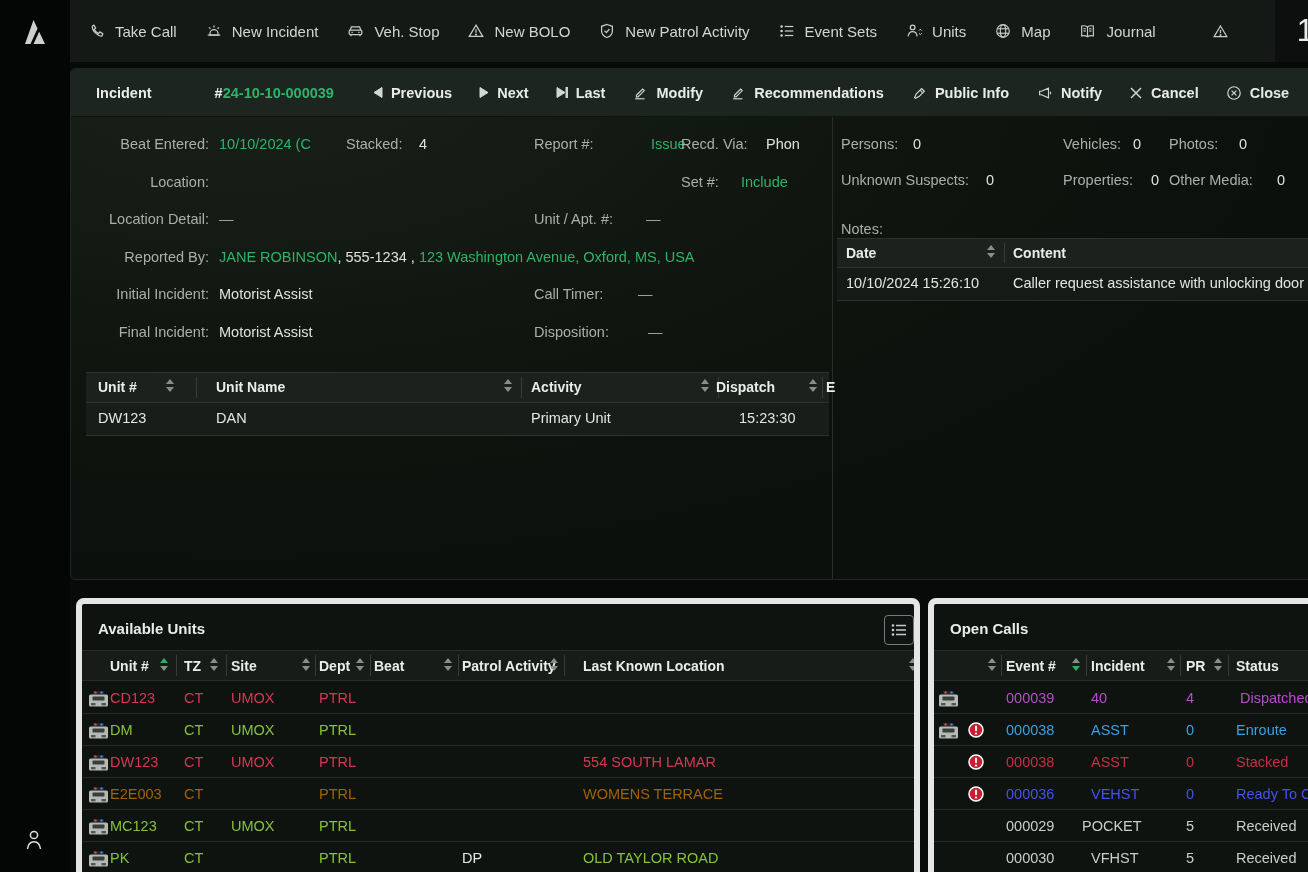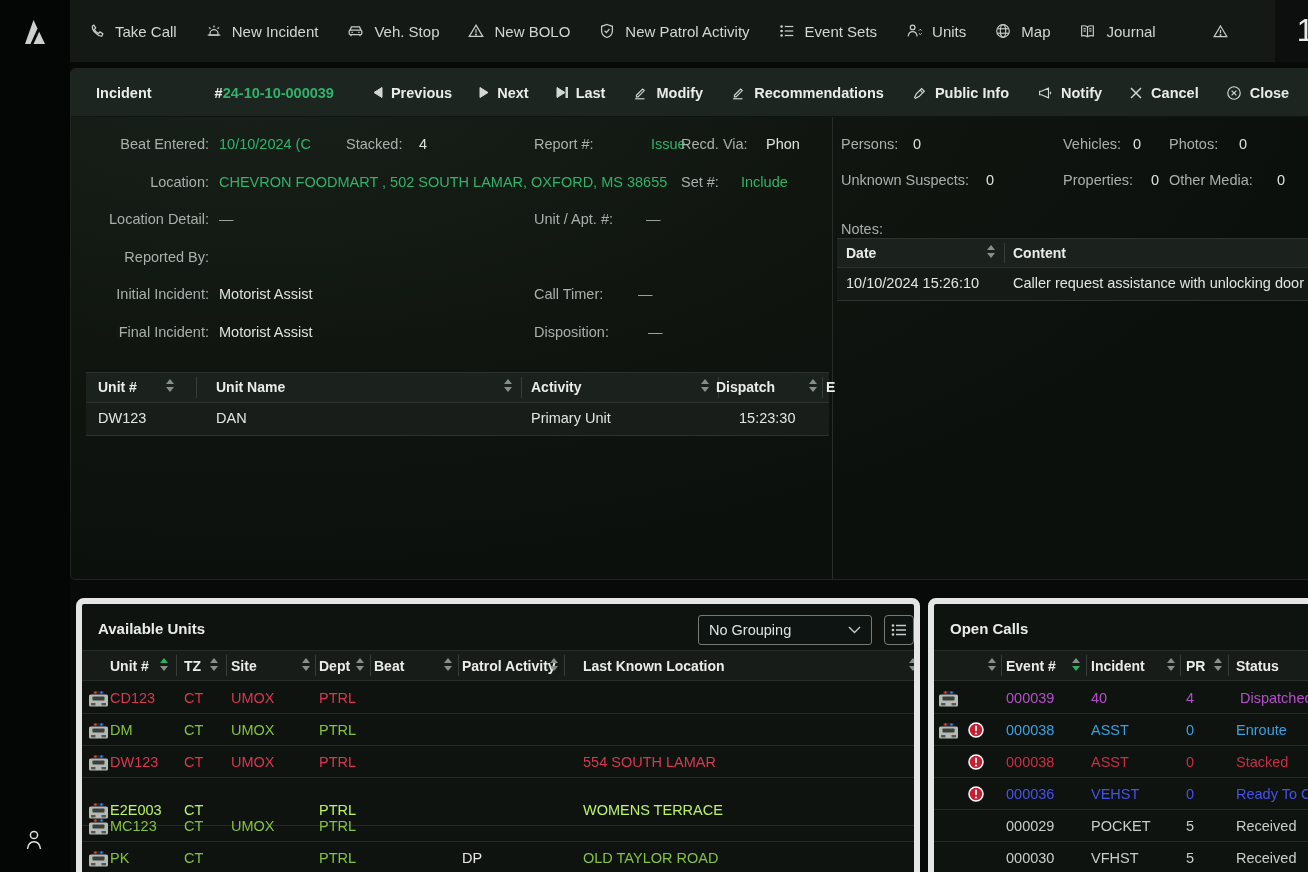--- a/index.html
+++ b/index.html
@@ -253,30 +253,33 @@
     <span class="fl r" style="top:67px">Beat Entered:</span>
     <span class="fv" style="left: 148px; top: 67px; color: rgb(47, 179, 106);">10/10/2024  (C</span>
     <span class="fl" style="left:275px;top:67px">Stacked:</span>
     <span class="fv" style="left:348px;top:67px">4</span>
     <span class="fl" style="left:463px;top:67px">Report #:</span>
     <span class="fv" style="left: 544px; top: 67px; color: rgb(47, 179, 106); margin-left: 36px;">Issue</span>
     <span class="fl" style="left:610px;top:67px">Recd. Via:</span>
     <span class="fv" style="left:695px;top:67px">Phon</span>
 
     <span class="fl r" style="top:105px">Location:</span>
-    <span class="fv" style="left: 148px; top: 105px; color: rgb(47, 179, 106);">CHEVRON FOODMART , 502 SOUTH LAMAR, OXFORD, MS 38655</span>
     <span class="fl" style="left:610px;top:105px">Set #:</span>
     <span class="fv" style="left: 670px; top: 105px; color: rgb(47, 179, 106);">Include</span>
 
     <span class="fl r" style="top:142px">Location Detail:</span>
     <span class="fv dim" style="left:148px;top:142px">—</span>
     <span class="fl" style="left:463px;top:142px">Unit / Apt. #:</span>
     <span class="fv dim" style="left:575px;top:142px">—</span>
 
     <span class="fl r" style="top:180px">Reported By:</span>
+    <span class="fv" style="left:148px;top:180px">
+      <span style="color: rgb(47, 179, 106);">JANE ROBINSON</span><span>, 555-1234 ,</span>
+      <span style="color: rgb(47, 179, 106);">123 Washington Avenue, Oxford, MS, USA</span>
+    </span>
 
     <span class="fl r" style="top:217px">Initial Incident:</span>
     <span class="fv" style="left:148px;top:217px">Motorist Assist</span>
     <span class="fl" style="left:463px;top:217px">Call Timer:</span>
     <span class="fv dim" style="left:567px;top:217px">—</span>
 
     <span class="fl r" style="top:255px">Final Incident:</span>
     <span class="fv" style="left:148px;top:255px">Motorist Assist</span>
     <span class="fl" style="left:463px;top:255px">Disposition:</span>
     <span class="fv dim" style="left:577px;top:255px">—</span>
@@ -339,26 +342,20 @@
       <span style="left:176px">Content</span>
     </div>
     <div class="trow" style="left:766px;top:199px;width:478px;height:33px;background:#151a16">
       <span style="left:9px">10/10/2024 15:26:10</span>
       <span style="left:176px">Caller request assistance with unlocking door o</span>
     </div>
   </div>
 
   <div class="panel" style="left:76px;width:844px">
     <span class="ptitle">Available Units</span>
-    <div class="ddl">
-      <span>No Grouping</span>
-      <svg width="13" height="8" viewBox="0 0 13 8" fill="none" stroke="#c6cbc7" stroke-width="1.4">
-          <path d="M1 1l5.5 5.5L12 1"></path>
-        </svg>
-    </div>
     <div class="sqbtn">
       <svg width="16" height="14" viewBox="0 0 16 14" fill="none" stroke="#c6cbc7" stroke-width="1.3">
         <circle cx="2" cy="2.5" r="0.7" fill="#c6cbc7"></circle>
           <circle cx="2" cy="7" r="0.7" fill="#c6cbc7"></circle>
           <circle cx="2" cy="11.5" r="0.7" fill="#c6cbc7"></circle>
         <line x1="5" y1="2.5" x2="15" y2="2.5"></line>
           <line x1="5" y1="7" x2="15" y2="7"></line>
           <line x1="5" y1="11.5" x2="15" y2="11.5"></line>
       </svg>
     </div>
@@ -453,21 +450,21 @@
             <rect x="3" y="13" width="4.5" height="2.4" fill="#54594f"></rect>
             <rect x="13.5" y="13" width="4.5" height="2.4" fill="#54594f"></rect>
           </svg>
         </span>
       <span style="left:28px">DW123</span>
       <span style="left:102px">CT</span>
       <span style="left:149px">UMOX</span>
       <span style="left:237px">PTRL</span>
       <span style="left:501px">554 SOUTH LAMAR</span>
     </div>
-    <div class="prow" style="top: 190px; color: #bef264;">
+    <div class="prow" style="top: 174px; color: #a16207;">
       <span class="caricon" style="left:6px">
           <svg width="21" height="19" viewBox="0 0 21 19">
             <rect x="5" y="1" width="11" height="3" rx="0.8" fill="#23282c"></rect>
             <circle cx="7.5" cy="2.5" r="1.2" fill="#d84545"></circle>
             <circle cx="13.5" cy="2.5" r="1.2" fill="#3d7fe0"></circle>
             <rect x="1" y="4.5" width="19" height="12" rx="1.6" fill="#b6bab6"></rect>
             <rect x="4.5" y="6.5" width="12" height="4" rx="0.8" fill="#3a3f3c"></rect>
             <rect x="3" y="13" width="4.5" height="2.4" fill="#54594f"></rect>
             <rect x="13.5" y="13" width="4.5" height="2.4" fill="#54594f"></rect>
           </svg>
@@ -608,21 +605,21 @@
             <circle cx="8" cy="11.6" r="1.1" fill="#fff"></circle>
           </svg>
         </span>
       <span style="left:72px">000036</span>
       <span style="left:157px">VEHST</span>
       <span style="left:252px">0</span>
       <span style="left:302px">Ready To Clo</span>
     </div>
     <div class="prow" style="top: 206px; color: rgb(201, 206, 201);">
       <span style="left:72px">000029</span>
-      <span style="left:157px">POCKET</span>
+      <span style="left:148px">POCKET</span>
       <span style="left:252px">5</span>
       <span style="left:302px">Received</span>
     </div>
     <div class="prow" style="top: 238px; color: rgb(201, 206, 201);">
       <span style="left:72px">000030</span>
       <span style="left:157px">VFHST</span>
       <span style="left:252px">5</span>
       <span style="left:302px">Received</span>
     </div>
   </div>

